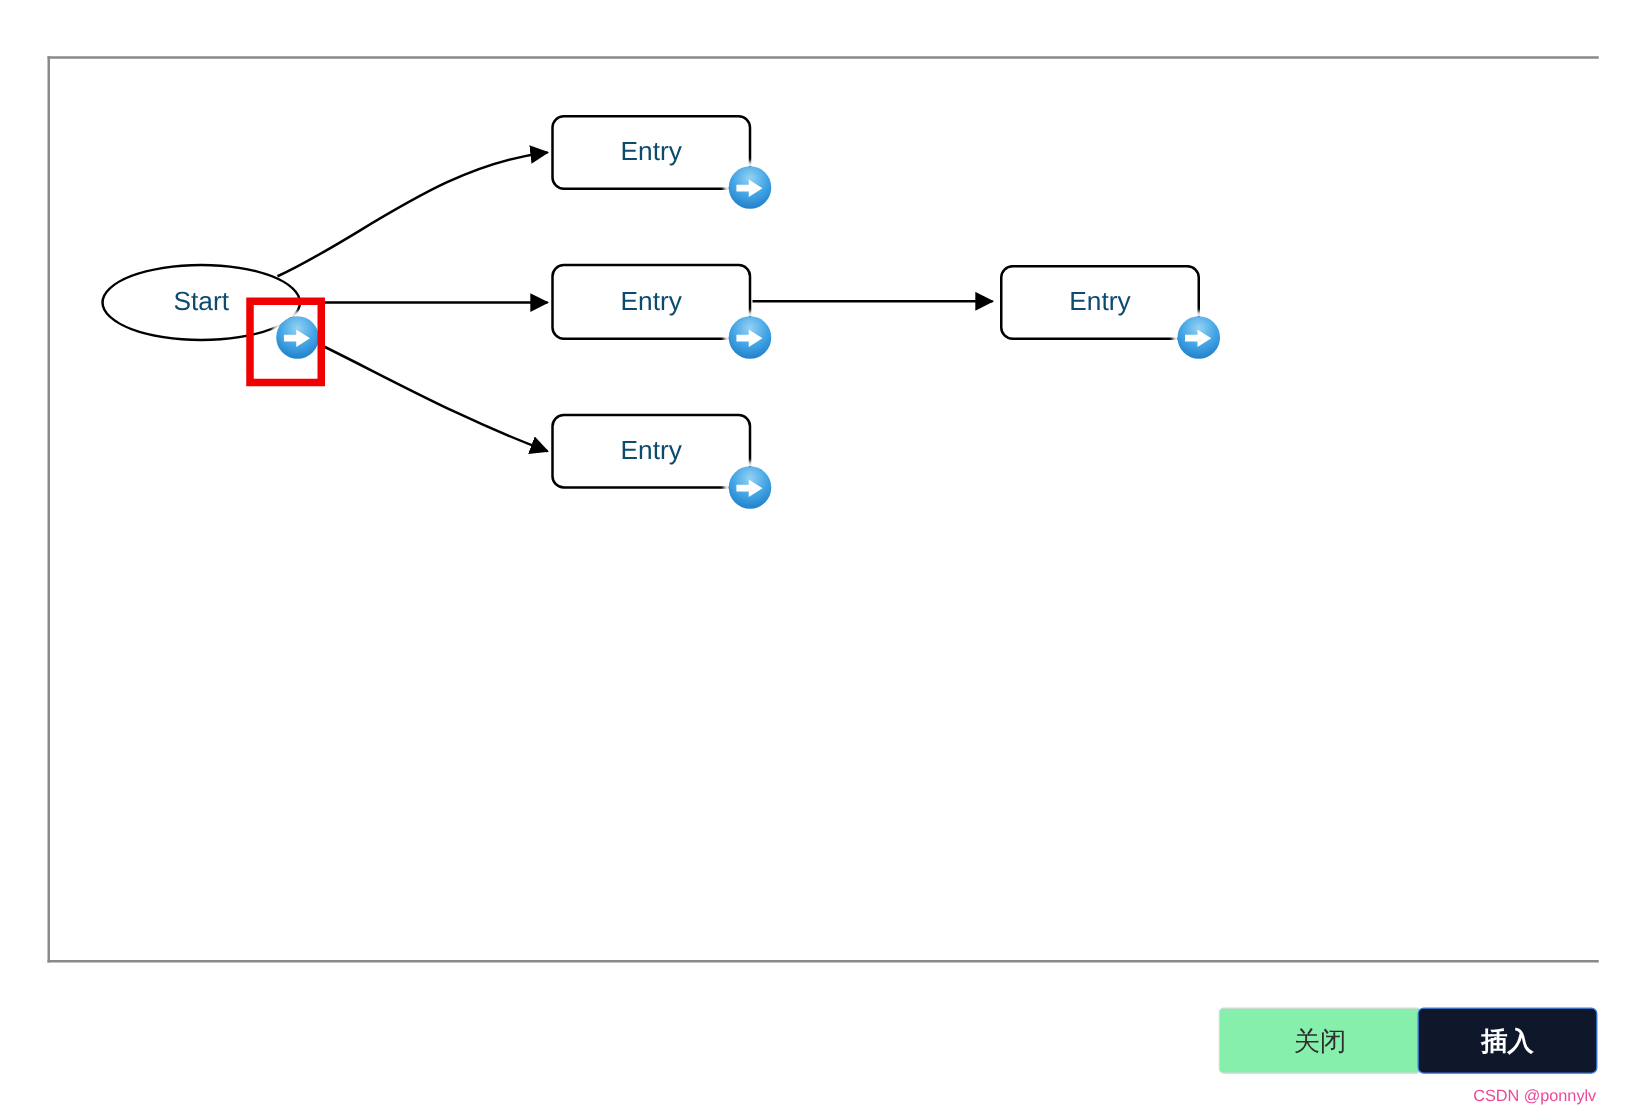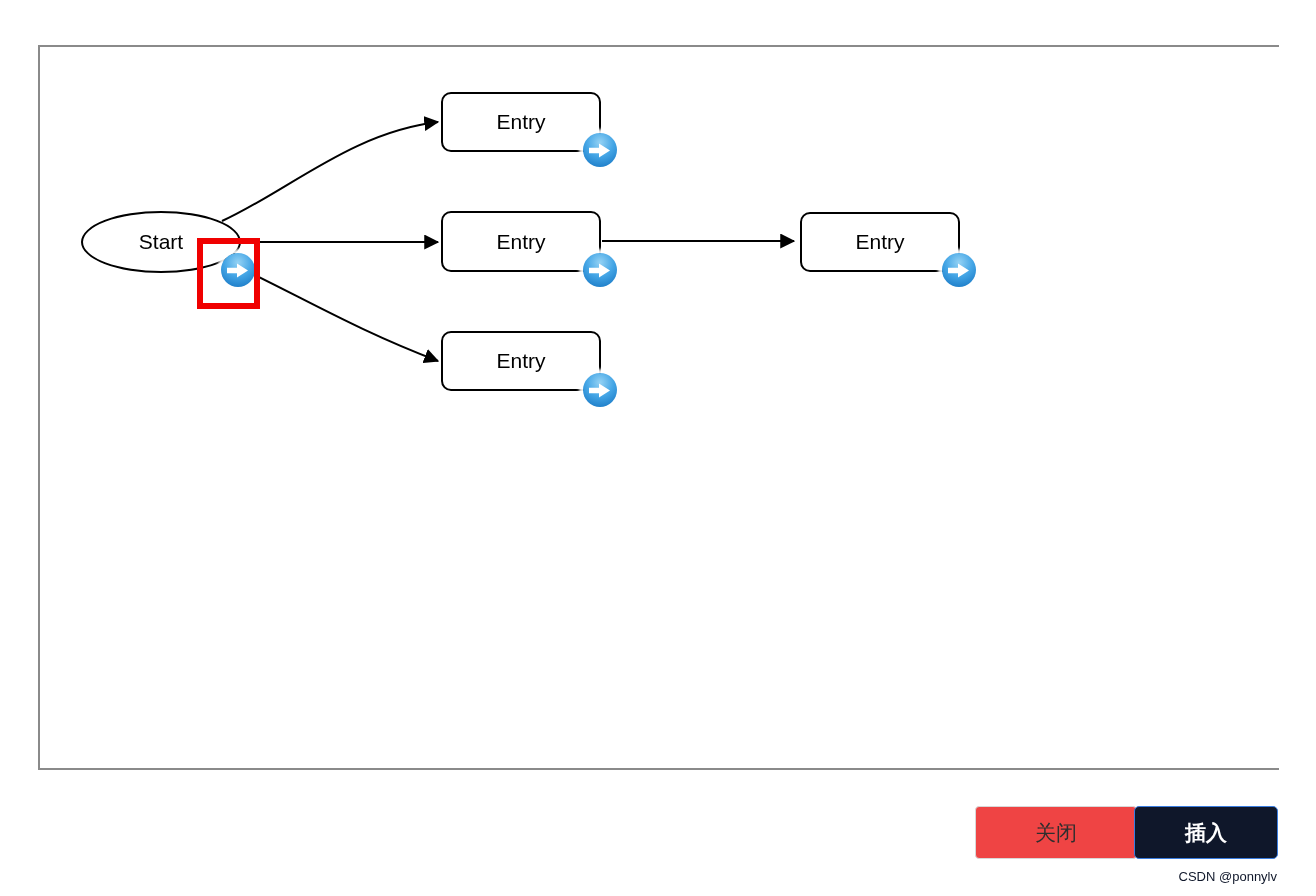--- a/index.html
+++ b/index.html
@@ -16,21 +16,21 @@
   }
 
   
   svg.edges { position:absolute; left:0; top:0; width:1316px; height:896px; z-index:1; pointer-events:none; }
 
   
   .node {
     position:absolute; z-index:2;
     background:#ffffff; border:2px solid #000000;
     display:flex; align-items:center; justify-content:center;
-    font-size:21px; color:#000000; cursor:pointer;
+    font-size:21px; color:#0c4a6e; cursor:pointer;
   }
   .node.ellipse { border-radius:50%;text-align:right; }
   .node.rrect   { border-radius:10px; }
 
   #node-start        { left:81px;  top:211px; width:160px; height:62px; }
   #node-entry-top    { left:441px; top:92px;  width:160px; height:60px; }
   #node-entry-middle { left:441px; top:211px; width:160px; height:61px; }
   #node-entry-right  { left:800px; top:212px; width:160px; height:60px; }
   #node-entry-bottom { left:441px; top:331px; width:160px; height:60px; }
 
@@ -54,31 +54,31 @@
   }
 
   
   .btn {
     position:absolute; z-index:5; height:53px;
     display:flex; align-items:center; justify-content:center;
     font-size:21px; cursor:pointer; border-radius:4px;
   }
   .btn-close {
     left:975px; top:806px; width:162px;
-    background:#ef4444; border:1px solid #d8d8d8; color:#2e2e2e;
+    background:#86efac; border:1px solid #d8d8d8; color:#2e2e2e;
   }
   .btn-insert {
     left:1134px; top:806px; width:144px;
     background:#0f172a; border:1px solid #3a7de0; color:#ffffff;
     font-weight:bold; border-radius:5px;
   }
 
   .watermark {
     position:absolute; z-index:5; right:39px; top:869px;
-    font-size:13px; color:#0f172a;
+    font-size:13px; color:#ec4899;
   }
 </style>
 </head>
 <body>
 
 <div class="canvas-area"></div>
 
 <svg class="edges">
   <defs>
     <marker id="arrowhead" viewBox="0 0 12 12" refX="11" refY="6" markerWidth="15" markerHeight="15" markerUnits="userSpaceOnUse" orient="auto">

